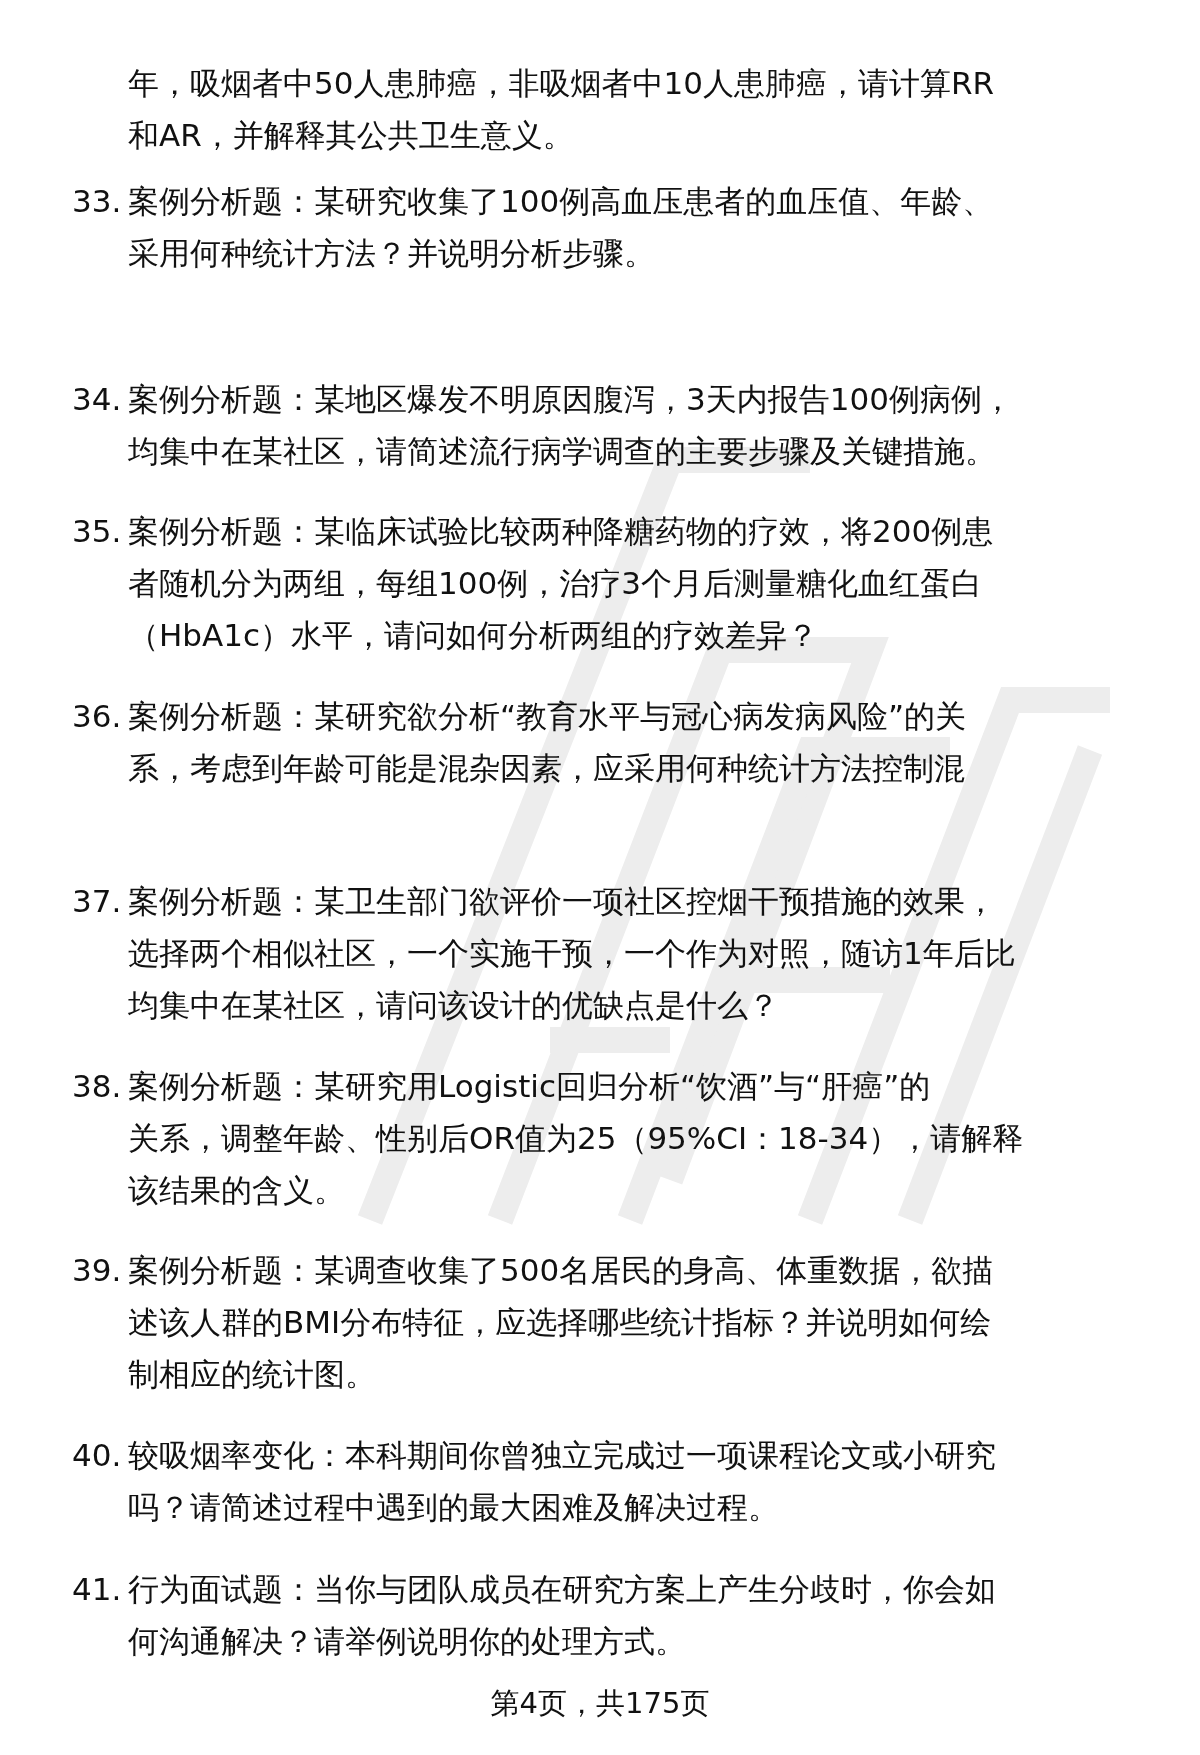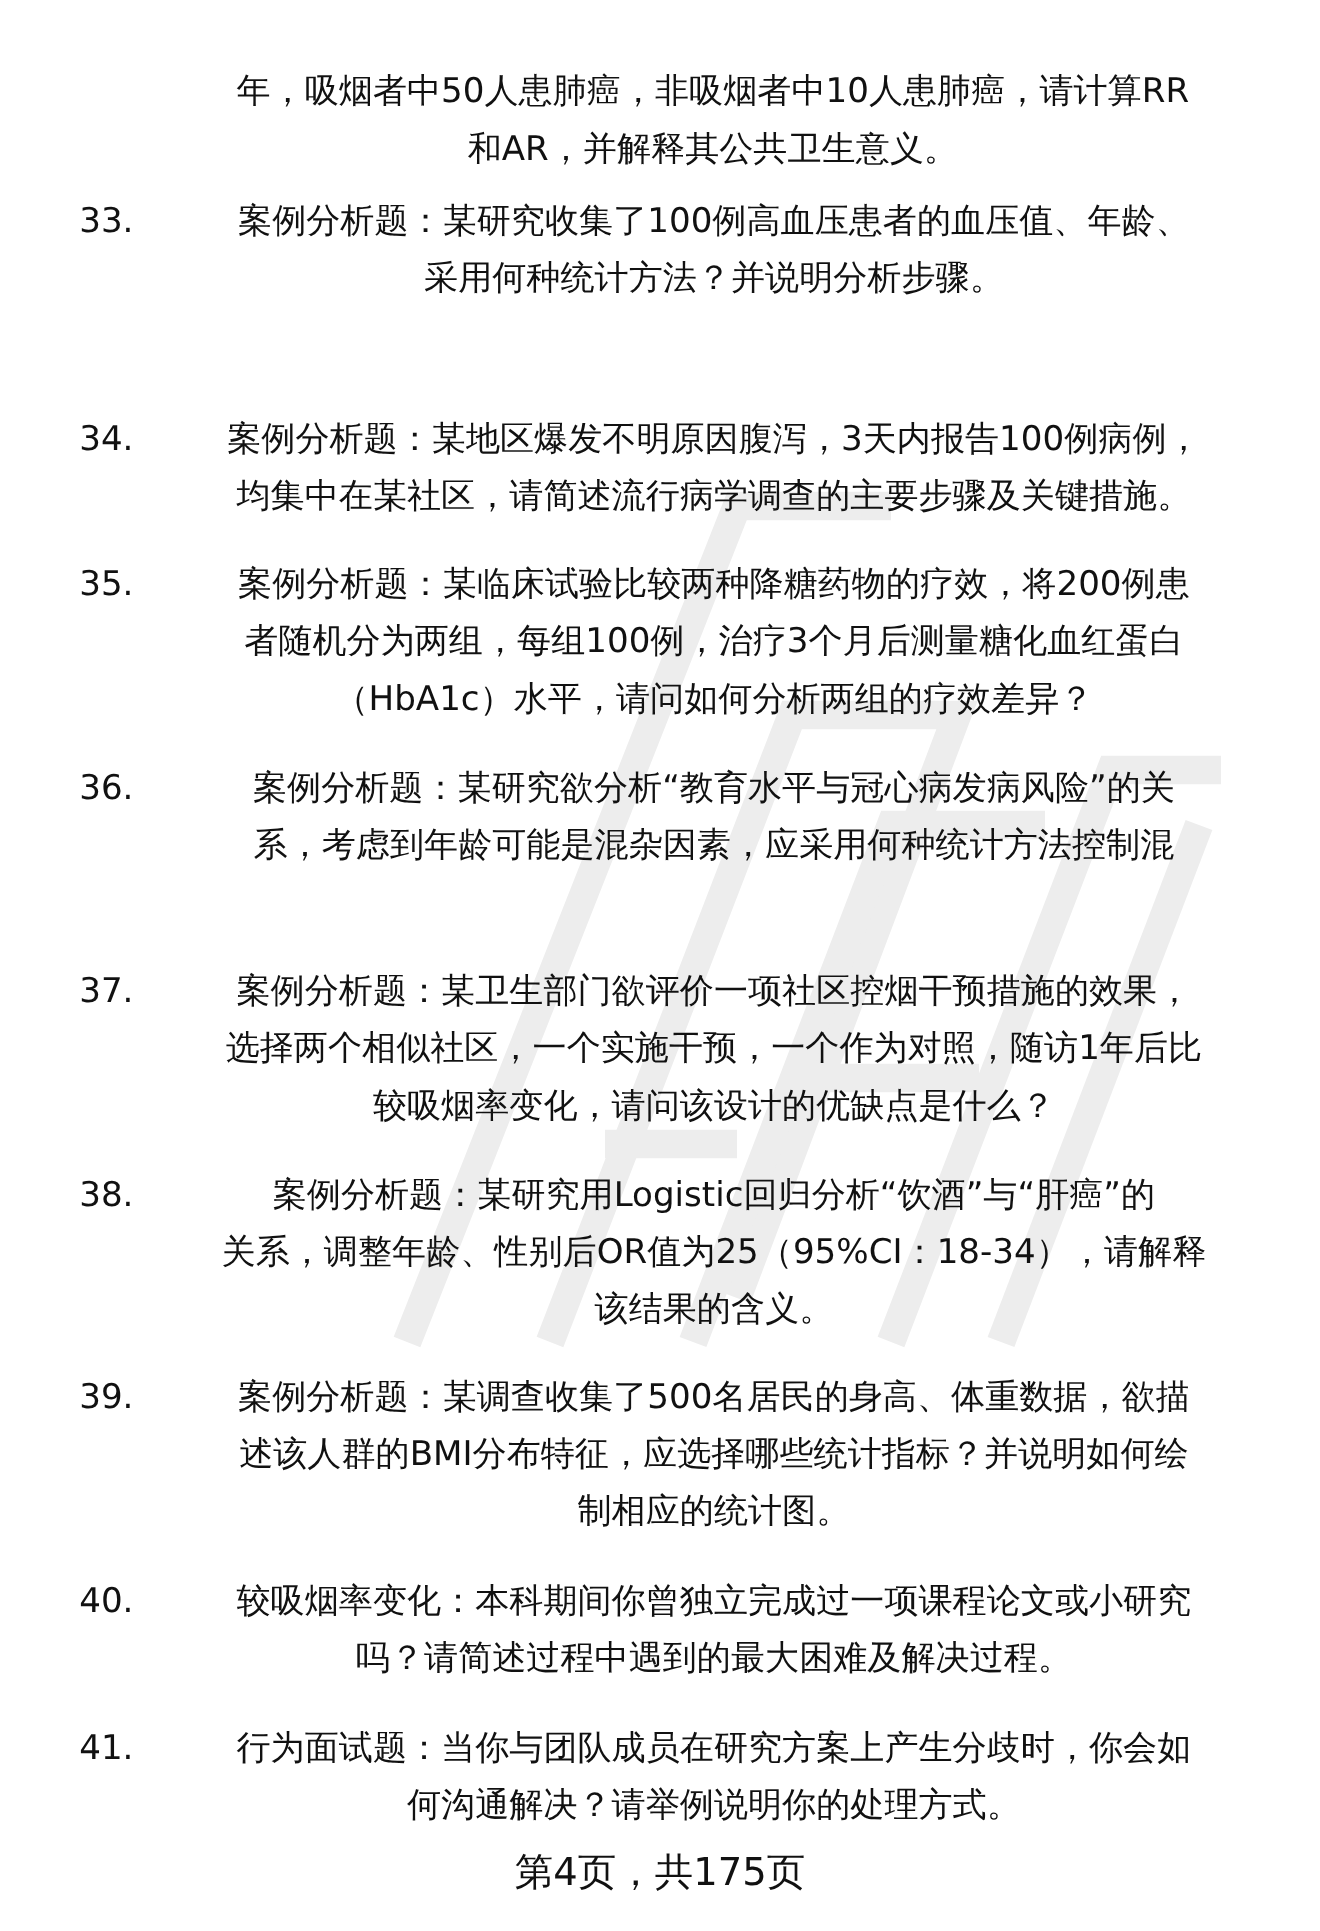--- a/index.html
+++ b/index.html
@@ -56,28 +56,28 @@
       margin-left: 18px;
     }
     .q-text {
       position: absolute;
       left: 128px;
       top: 0;
       width: 1042px;
       font-size: 31px;
       line-height: 52px;
     }
-    .line { display: block; white-space: nowrap; text-align: center; }
+    .line { display: block; white-space: nowrap; }
     .footer {
       position: absolute;
       left: 0;
       width: 1200px;
       top: 1683px;
       text-align: center;
-      font-size: 35px;
+      font-size: 29px;
       line-height: 40px;
     }
   </style>
 </head>
 <body>
 
 <div class="page">
 
   <svg class="watermark" viewBox="0 0 920 820" xmlns="http://www.w3.org/2000/svg">
     <g fill="none" stroke="#ededed" stroke-width="26" stroke-linejoin="miter">
@@ -129,21 +129,21 @@
         <span class="line">案例分析题：某研究欲分析“教育水平与冠心病发病风险”的关</span>
         <span class="line">系，考虑到年龄可能是混杂因素，应采用何种统计方法控制混</span>
       </div>
     </div>
 
     <div class="question" style="top:875px;">
       <span class="q-num">37.</span>
       <div class="q-text">
         <span class="line">案例分析题：某卫生部门欲评价一项社区控烟干预措施的效果，</span>
         <span class="line">选择两个相似社区，一个实施干预，一个作为对照，随访1年后比</span>
-        <span class="line">较吸烟率变化，请问该设计的优缺点是什么？</span>
+        <span class="line">均集中在某社区，请问该设计的优缺点是什么？</span>
       </div>
     </div>
 
     <div class="question" style="top:1060px;">
       <span class="q-num">38.</span>
       <div class="q-text">
         <span class="line">案例分析题：某研究用Logistic回归分析“饮酒”与“肝癌”的</span>
         <span class="line">关系，调整年龄、性别后OR值为25（95%CI：18-34），请解释</span>
         <span class="line">该结果的含义。</span>
       </div>

